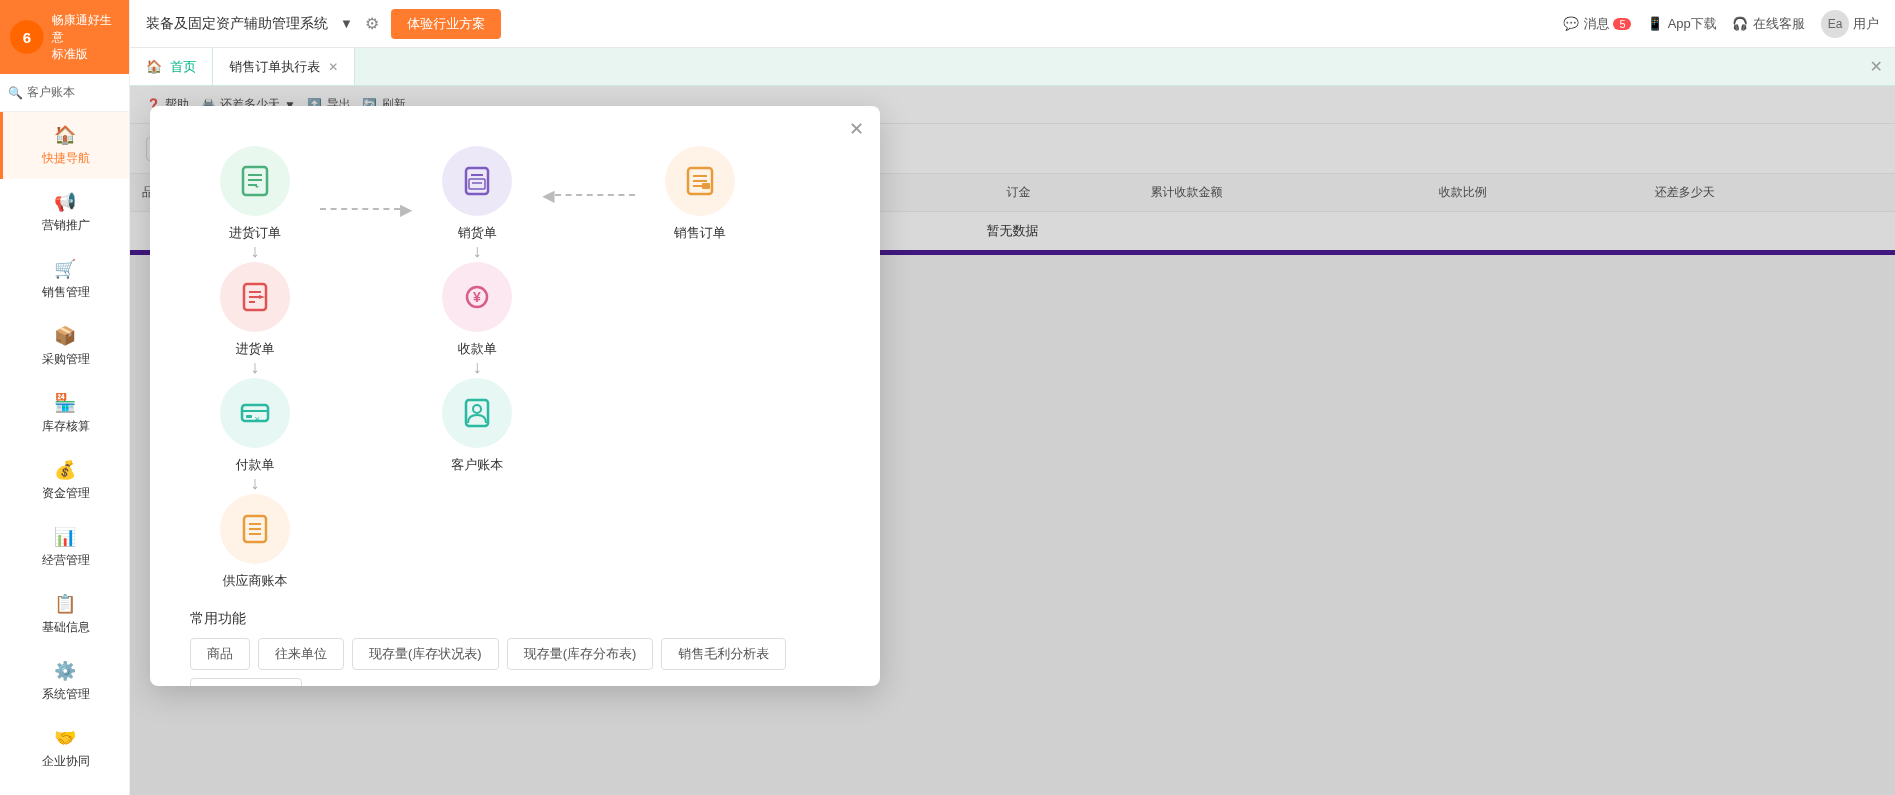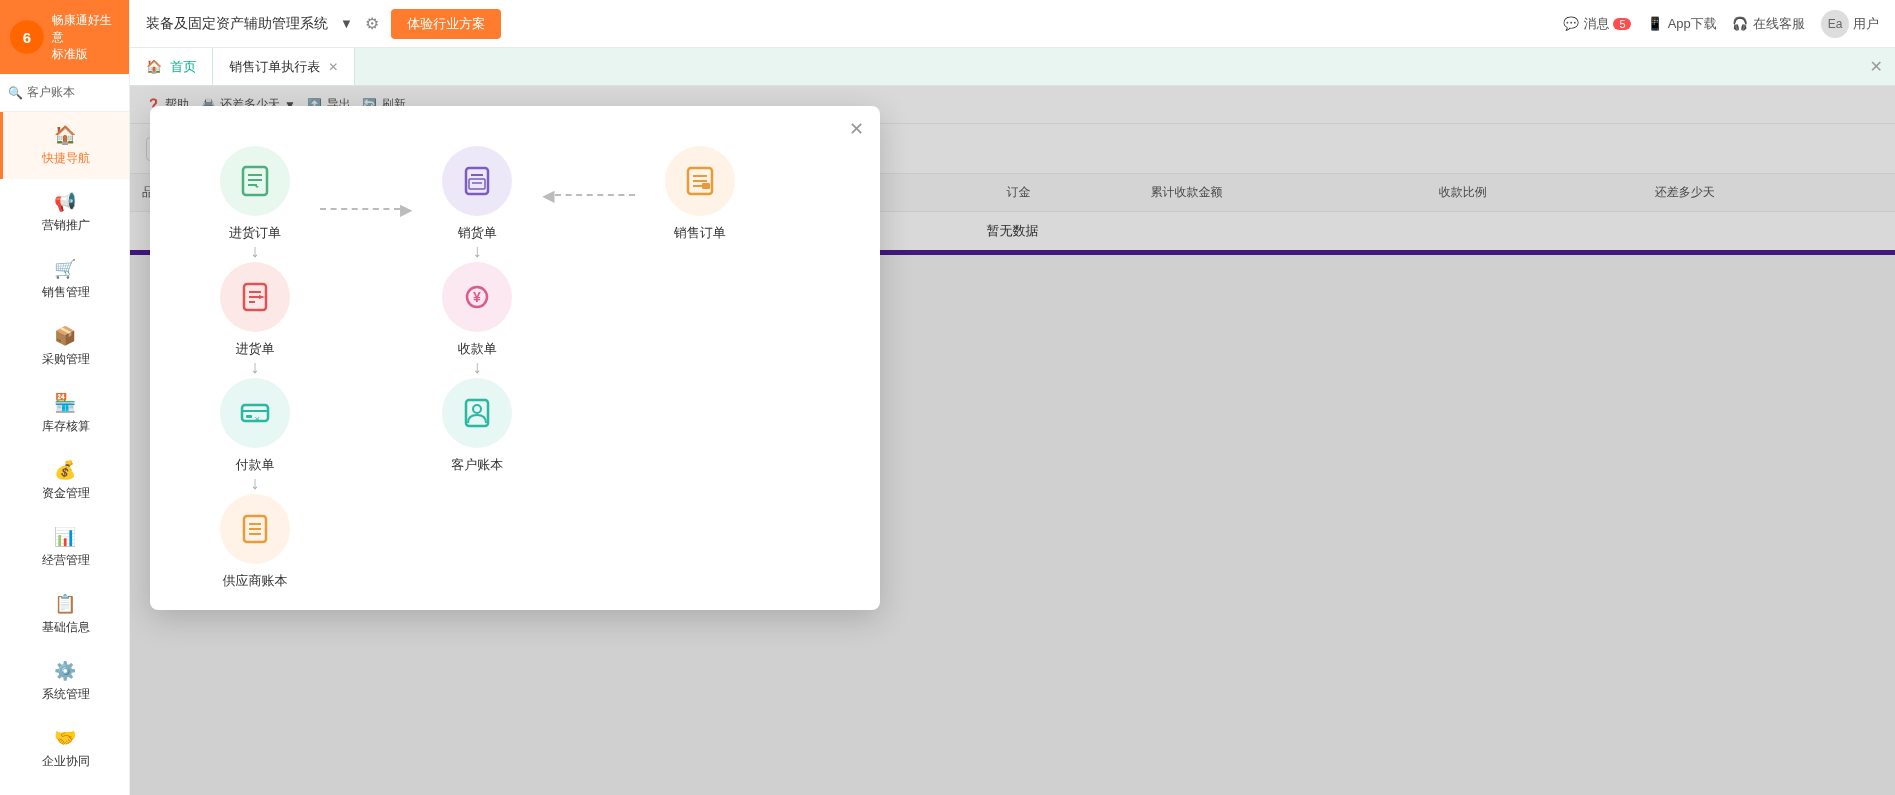--- a/index.html
+++ b/index.html
@@ -381,18 +381,30 @@
                           <rect x="20" y="20" width="8" height="6" rx="1" fill="#e89b3a"></rect>
                         </svg>
                     </div>
                     <span class="flow-label">销售订单</span>
                   </div>
                 </div>
               </div>
             </div>
           </div>
 
+          <div class="common-section">
+            <div class="common-title">常用功能</div>
+            <div class="common-buttons">
+              <button class="common-btn">商品</button>
+              <button class="common-btn">往来单位</button>
+              <button class="common-btn">现存量(库存状况表)</button>
+              <button class="common-btn">现存量(库存分布表)</button>
+              <button class="common-btn">销售毛利分析表</button>
+              <button class="common-btn">商品毛利分析</button>
+            </div>
+
+          </div>
 
         </div>
       </div>
     </div>
   </div>
 </div>
 
 </body></html>

